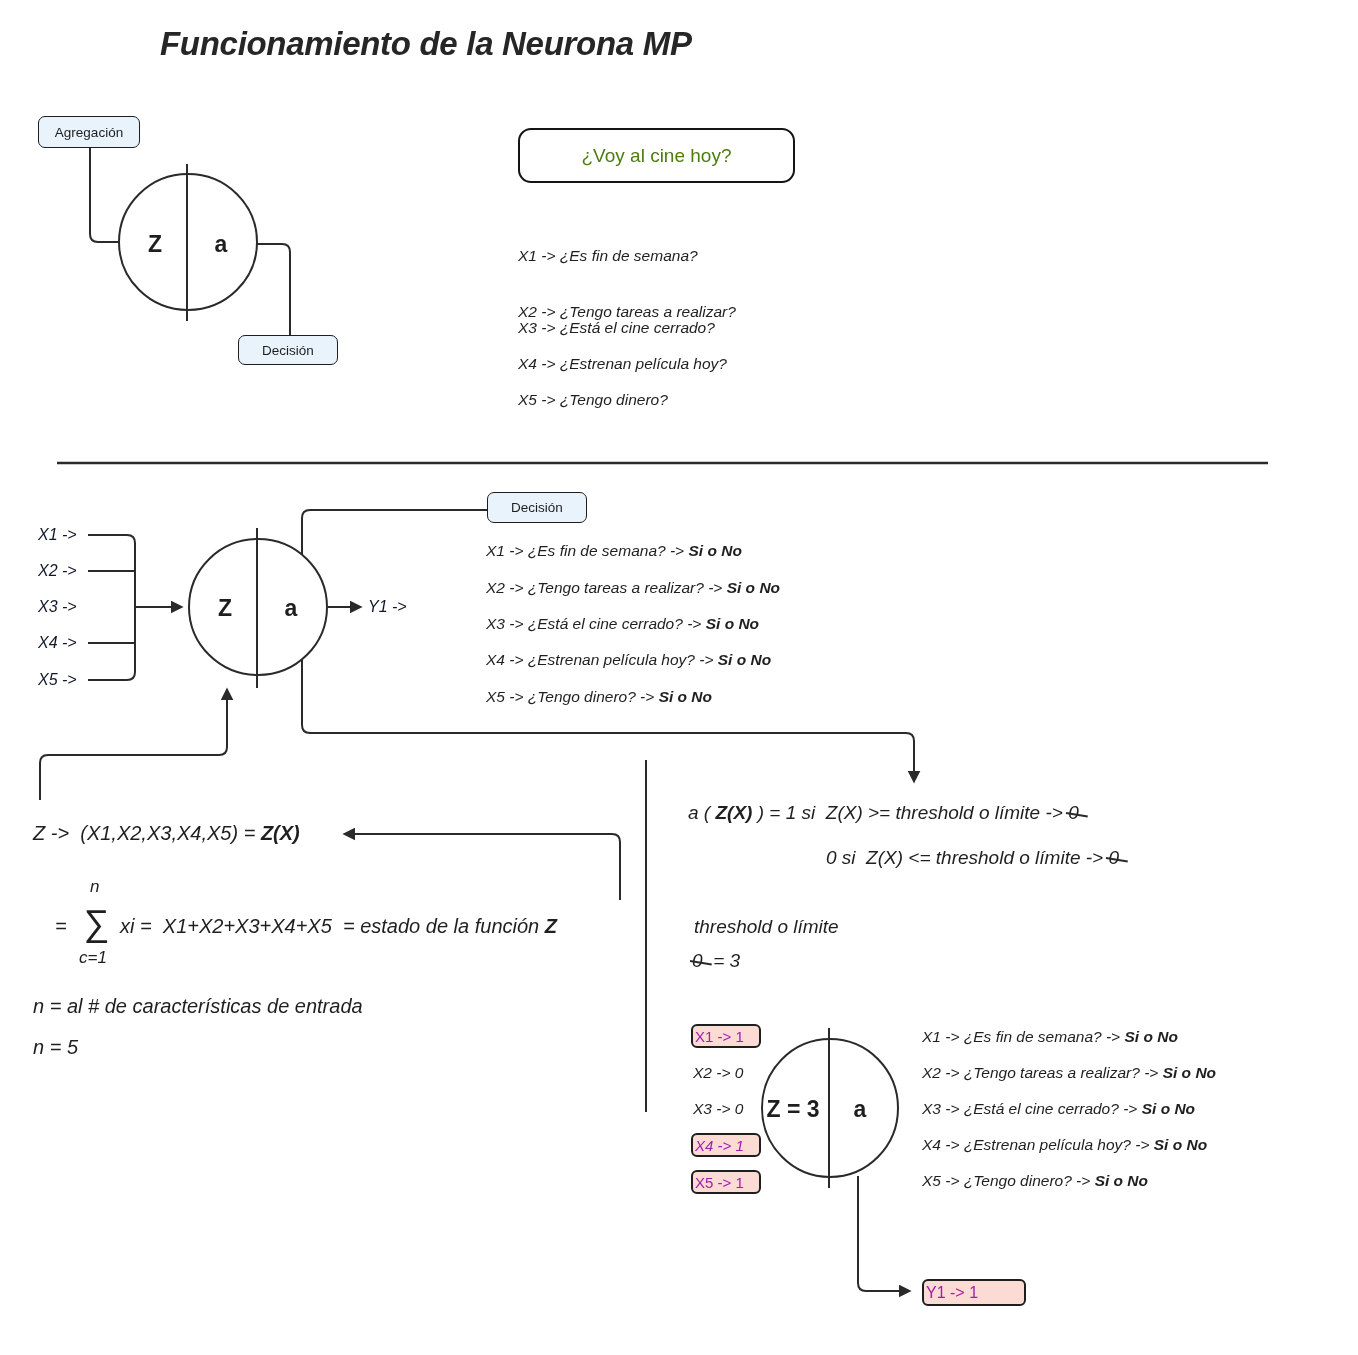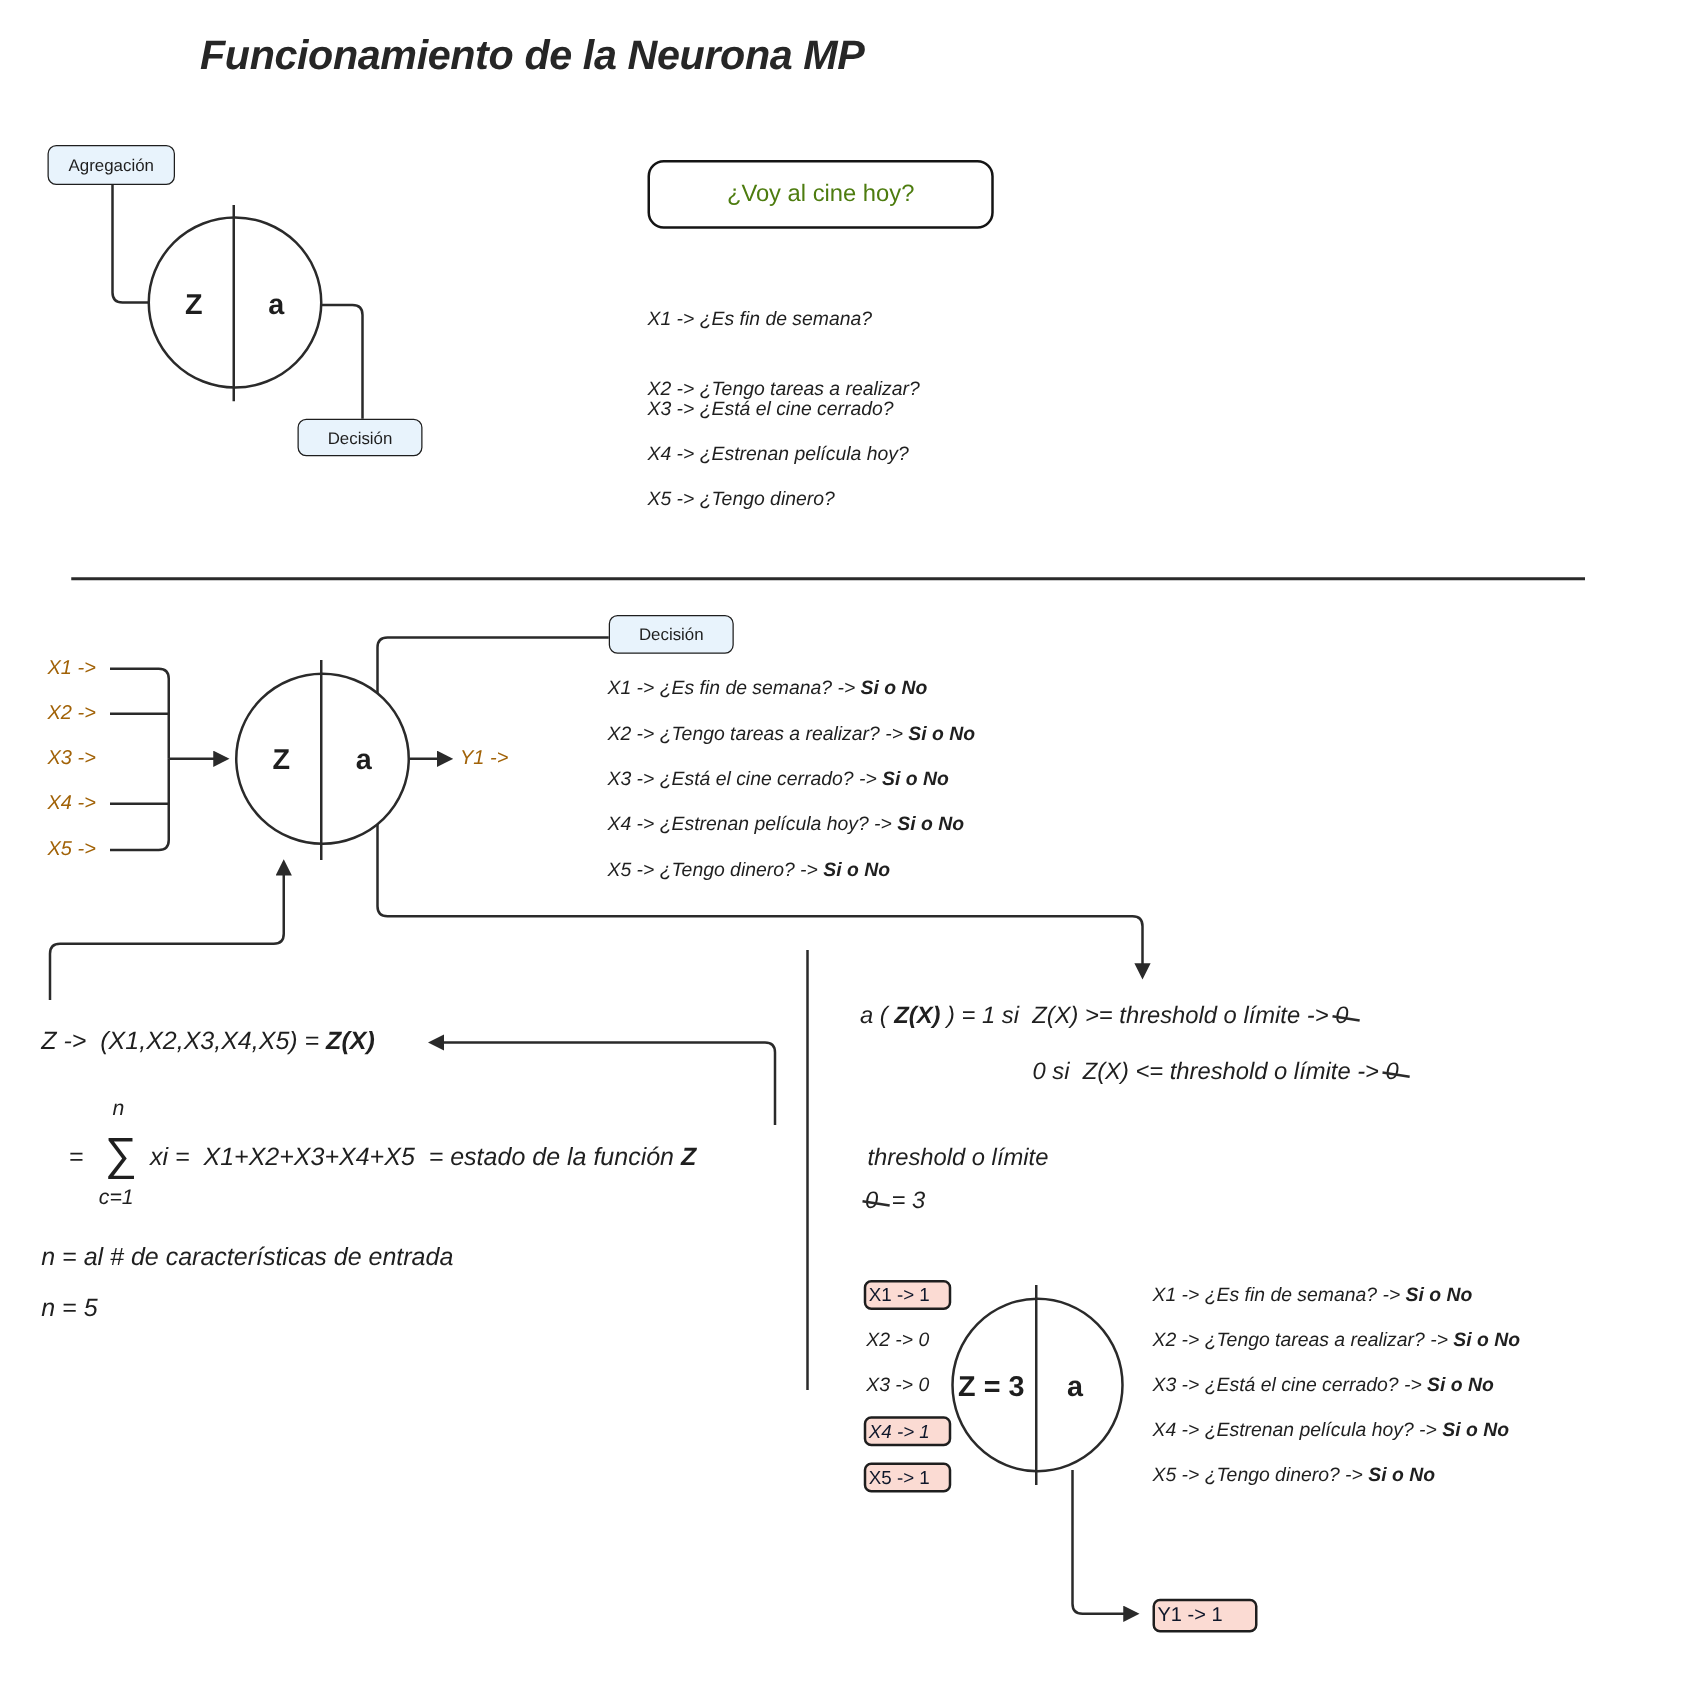--- a/index.html
+++ b/index.html
@@ -25,28 +25,28 @@
   .whitebox{
     position:absolute;box-sizing:border-box;
     background:#ffffff;border:2px solid #141414;border-radius:13px;
     display:flex;align-items:center;justify-content:center;
     font-size:19px;color:#4d7c0f;
   }
   .pinkbox{
     position:absolute;box-sizing:border-box;
     background:#fbdbd3;border:2px solid #1e1e1e;border-radius:6px;
     display:flex;align-items:center;justify-content:flex-start;
-    padding-left:2px;font-size:15px;color:#0f172a;white-space:pre;
+    padding-left:2px;font-size:15px;color:#a21caf;white-space:pre;
   }
   .clabel{
     position:absolute;transform:translate(-50%,-50%);
     font-weight:bold;font-size:23px;color:#1e1e1e;white-space:pre;
   }
   .list{font-size:15.5px;color:#1f1f1f;}
-  .xin{font-size:16px;color:#a16207;}
+  .xin{font-size:16px;color:#0f172a;}
   .f{font-size:20px;color:#1f1f1f;}
   .f2{font-size:19px;color:#1f1f1f;}
   .b{font-weight:bold;}
   .sig{font-size:36px;font-weight:normal;}
   .sigsm{font-size:17px;}
   .theta{position:relative;display:inline-block;}
   .theta::after{
     content:"";position:absolute;left:-2px;top:48%;width:22px;height:2px;
     background:#2a2a2a;transform:rotate(9deg);transform-origin:left center;
   }
@@ -167,17 +167,17 @@
 
   <div class="clabel" style="left:793px;top:1109px;">Z = 3</div>
   <div class="clabel" style="left:860px;top:1109px;">a</div>
 
   <div class="t list" style="left:922px;top:1029px;"><span>X1 -&gt; ¿Es fin de semana? -&gt; </span><span class="b">Si o No</span></div>
   <div class="t list" style="left:922px;top:1065px;"><span>X2 -&gt; ¿Tengo tareas a realizar? -&gt; </span><span class="b">Si o No</span></div>
   <div class="t list" style="left:922px;top:1101px;"><span>X3 -&gt; ¿Está el cine cerrado? -&gt; </span><span class="b">Si o No</span></div>
   <div class="t list" style="left:922px;top:1137px;"><span>X4 -&gt; ¿Estrenan película hoy? -&gt; </span><span class="b">Si o No</span></div>
   <div class="t list" style="left:922px;top:1173px;"><span>X5 -&gt; ¿Tengo dinero? -&gt; </span><span class="b">Si o No</span></div>
 
-  <div class="pinkbox" style="left:922px;top:1279px;width:84px;height:27px;font-size:16px;">
+  <div class="pinkbox" style="left:922px;top:1279px;width:104px;height:27px;font-size:16px;">
     <span>Y1 -&gt; 1</span>
   </div>
 
 </div>
 
 </body></html>

